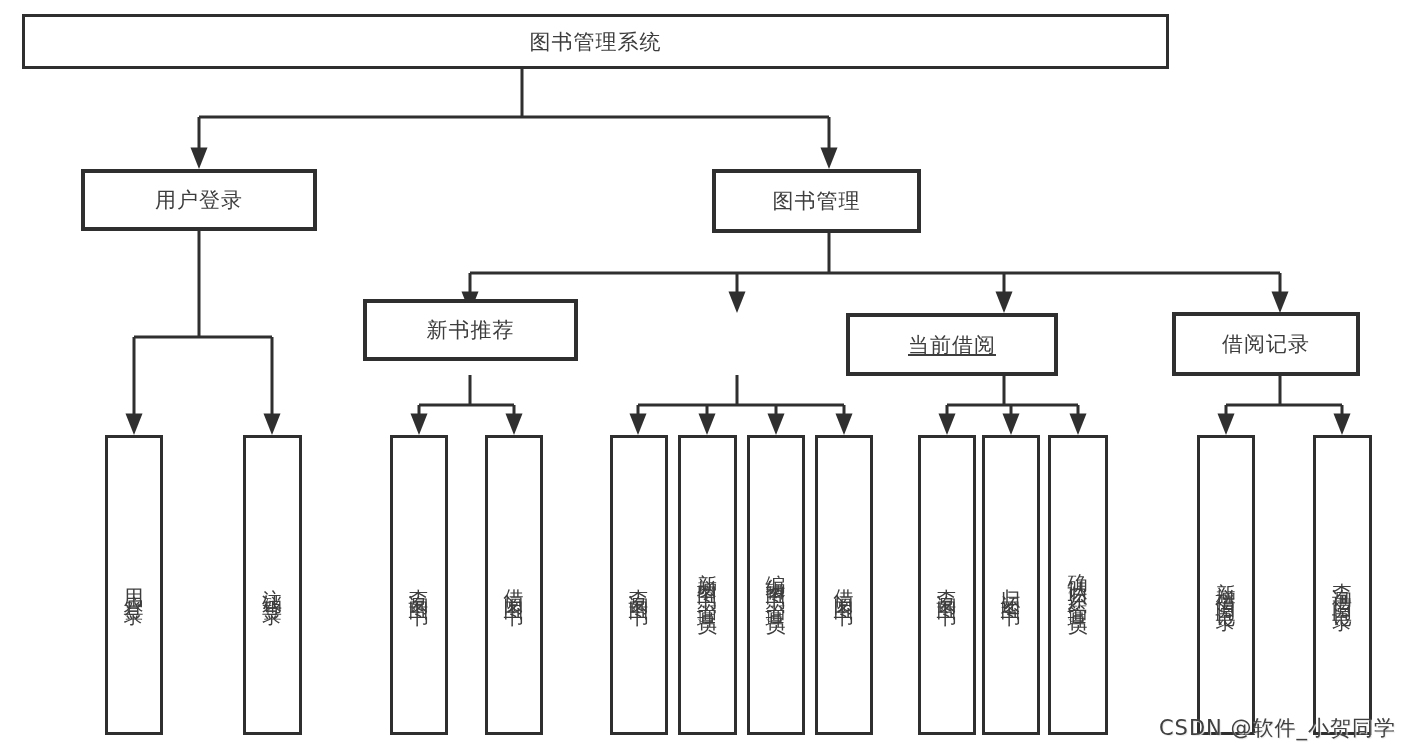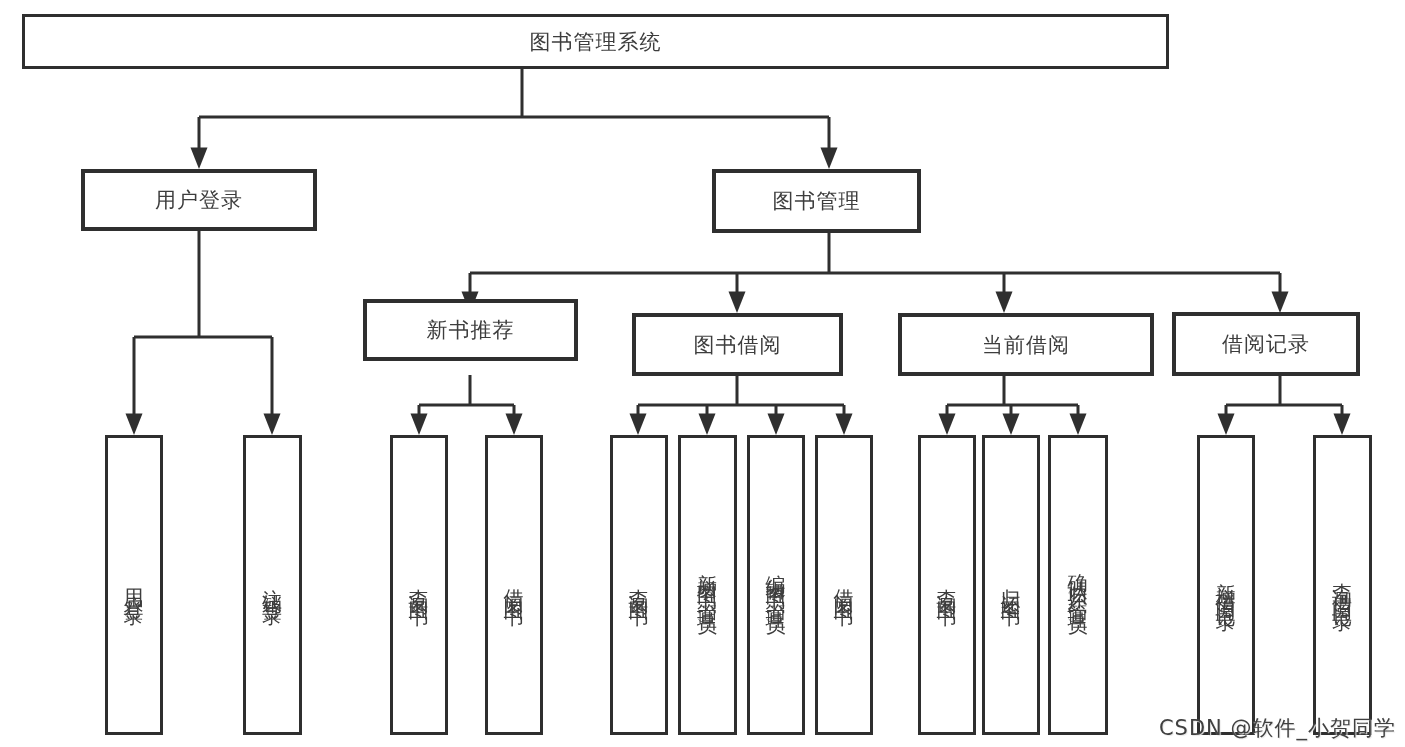--- a/index.html
+++ b/index.html
@@ -101,22 +101,21 @@
     <use href="#ah" x="1226" y="435"></use>
     <use href="#ah" x="1342" y="435"></use>
   </svg>
 
   <div class="hbox root" style="left:22px; top:14px; width:1147px; height:55px;text-align:center;">图书管理系统</div>
 
   <div class="hbox" style="left:81px; top:169px; width:236px; height:62px;">用户登录</div>
   <div class="hbox" style="left:712px; top:169px; width:209px; height:64px;">图书管理</div>
 
   <div class="hbox" style="left:363px; top:299px; width:215px; height:62px;">新书推荐</div>
-  <div class="hbox" style="left:632px; top:313px; width:211px; height:63px;">图书借阅</div>
-  <div class="hbox" style="left:898px; top:313px; width:256px; height:63px;">当前借阅</div>
+  <div class="hbox" style="left:846px; top:313px; width:212px; height:63px;text-decoration:underline;">当前借阅</div>
   <div class="hbox" style="left:1172px; top:312px; width:188px; height:64px;">借阅记录</div>
 
   <div class="vbox" style="left:105px;">用户登录</div>
   <div class="vbox" style="left:243px; width:59px;">注销登录</div>
 
   <div class="vbox" style="left:390px;">查询图书</div>
   <div class="vbox" style="left:485px;">借阅图书</div>
 
   <div class="vbox" style="left:610px;">查询图书</div>
   <div class="vbox" style="left:678px; width:59px;">新增图书（管理员）</div>

